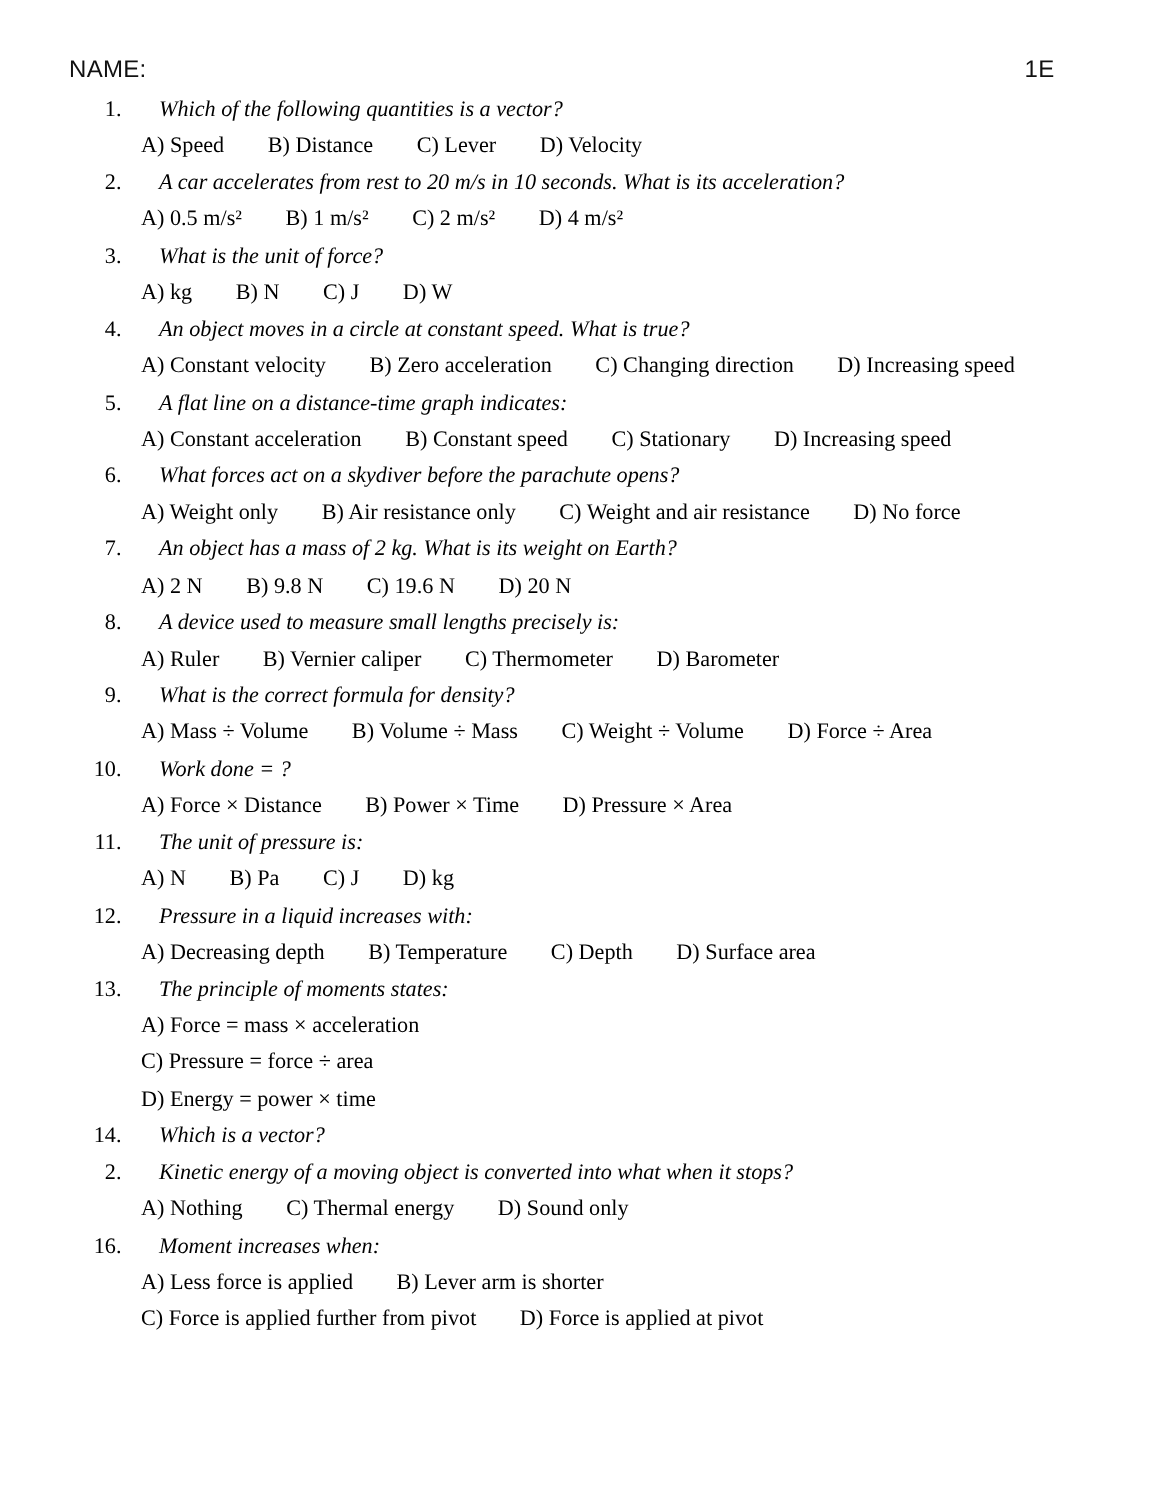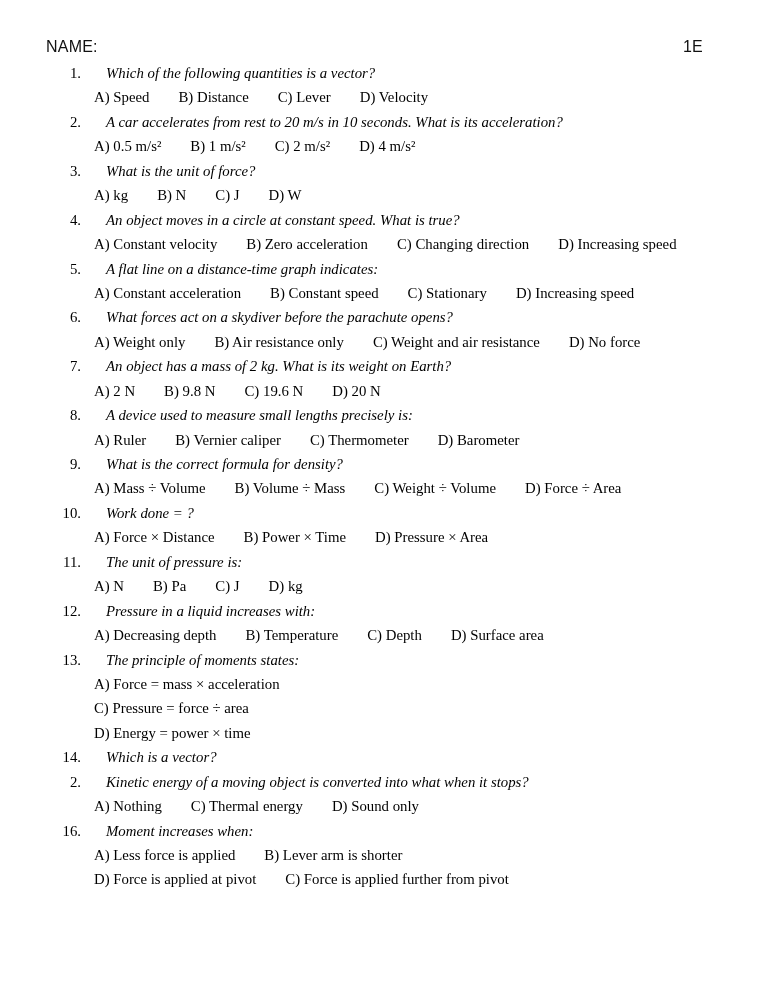--- a/index.html
+++ b/index.html
@@ -255,18 +255,18 @@
   <div class="question">
     <div class="line q-line">
       <span class="qnum">16.</span>
       <span class="qtext">Moment increases when:</span>
     </div>
   <div class="line opt-line">
           <span class="opt">A) Less force is applied</span>
           <span class="opt">B) Lever arm is shorter</span>
         </div>
         <div class="line opt-line">
+          <span class="opt">C) Force is applied further from pivot</span>
           <span class="opt">D) Force is applied at pivot</span>
-          <span class="opt">C) Force is applied further from pivot</span>
         </div>
       </div>
 </div>
 </div>
 
 </body></html>

